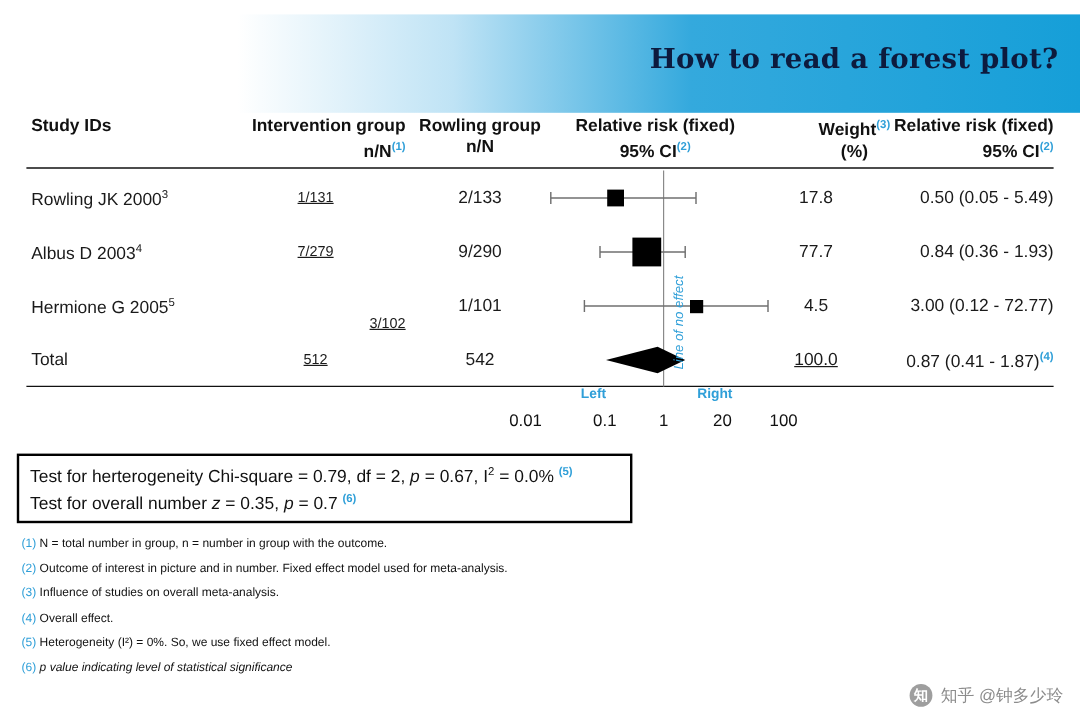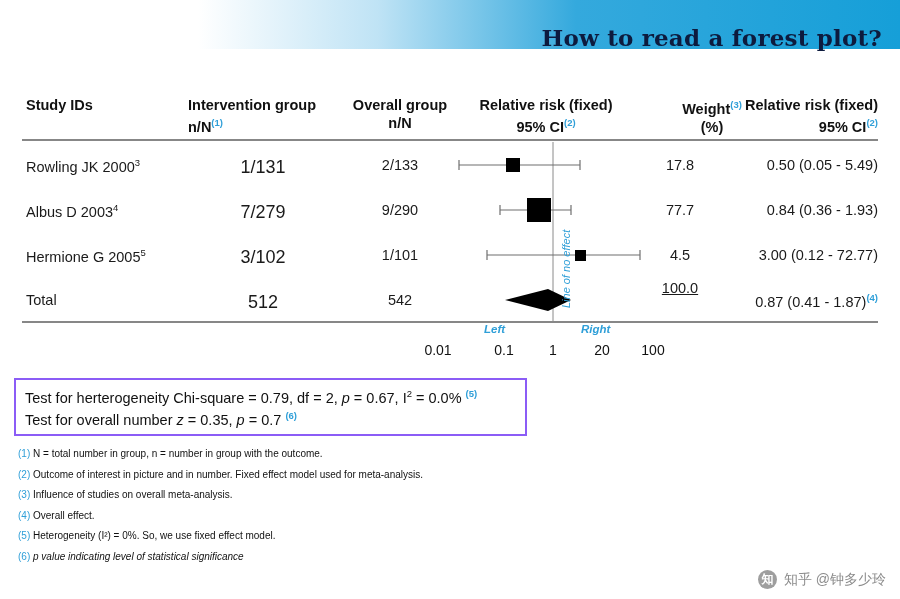--- a/index.html
+++ b/index.html
@@ -12,24 +12,24 @@
     background: #ffffff;
     font-family: "Liberation Sans", sans-serif;
     color: #1a1a1a;
     position: relative;
     overflow: hidden;
   }
 
   
   #header-banner {
     position: absolute;
-    top: 0;
+    top: 12px;
     left: 0;
     width: 900px;
-    height: 49px;
+    height: 82px;
     background: linear-gradient(to right, #ffffff 0%, #ffffff 22%, #bfe3f5 42%, #34a9dd 64%, #169fd8 100%);
   }
   #header-title {
     position: absolute;
     right: 18px;
     top: 24px;
     font-size: 23px;
     font-weight: bold;
     color: #0d1b3e;
     letter-spacing: 0.2px;
@@ -59,31 +59,31 @@
     vertical-align: super;
     font-weight: bold;
   }
   .sup-dark {
     font-size: 9.5px;
     vertical-align: super;
     font-weight: normal;
   }
 
   #hdr-studyids  { left: 26px;  top: 16px; text-align: center; }
-  #hdr-interv    { left: 188px; top: 16px; width: 150px; text-align: left; }
+  #hdr-interv    { left: 188px; top: 16px; width: 150px; text-align: right; }
   #hdr-control   { left: 340px; top: 16px; width: 120px; text-align: center; }
   #hdr-rr1       { left: 466px; top: 16px; width: 160px; text-align: center; }
   #hdr-weight    { left: 672px; top: 16px; width: 80px;  text-align: center; }
   #hdr-rr2       { left: 726px; top: 16px; width: 152px; text-align: right; }
 
   .hdr-l2 { display: block; }
 
   
   .row-label   { position: absolute; left: 26px;  font-size: 14.5px; }
-  .row-interv  { position: absolute; left: 188px; width: 150px; text-align: center; font-size: 18px; }
+  .row-interv  { position: absolute; left: 188px; width: 150px; text-align: center; font-size: 12px; text-decoration: underline; }
   .row-control { position: absolute; left: 340px; width: 120px; text-align: center; font-size: 14.5px; }
   .row-weight  { position: absolute; left: 640px; width: 80px;  text-align: center; font-size: 14.5px; }
   .row-rr      { position: absolute; left: 726px; width: 152px; text-align: right;  font-size: 14.5px; }
 
   
   #forest-svg {
     position: absolute;
     left: 0;
     top: 0;
   }
@@ -94,40 +94,39 @@
     font-size: 11px;
     font-style: italic;
     transform: rotate(-90deg);
     transform-origin: left top;
     white-space: nowrap;
   }
   .dir-label {
     position: absolute;
     color: #2f9fd8;
     font-size: 11.5px;
-    font-style: italic;
     font-weight: bold;
   }
 
   .axis-tick {
     position: absolute;
     font-size: 14px;
     color: #111;
     text-align: center;
     width: 44px;
   }
 
   
   #stats-box {
     position: absolute;
     left: 14px;
     top: 378px;
     width: 513px;
     height: 58px;
-    border: 2px solid #8b5cf6;
+    border: 2px solid #000000;
     box-sizing: border-box;
     padding-left: 28px;
   }
   .stats-line {
     position: absolute;
     left: 9px;
     font-size: 14.5px;
     color: #111;
     white-space: nowrap;
   }
@@ -189,21 +188,21 @@
   </div>
 
   <div class="col-hdr" id="hdr-interv">
     <span>Intervention group</span>
     <span class="hdr-l2">
       <span>n/N</span><span class="sup">(1)</span>
     </span>
   </div>
 
   <div class="col-hdr" id="hdr-control">
-    <span>Overall group</span>
+    <span>Rowling group</span>
     <span class="hdr-l2">n/N</span>
   </div>
 
   <div class="col-hdr" id="hdr-rr1">
     <span>Relative risk (fixed)</span>
     <span class="hdr-l2">
       <span>95% CI</span><span class="sup">(2)</span>
     </span>
   </div>
 
@@ -264,29 +263,29 @@
   <div class="row-weight" style="top:77px;">17.8</div>
   <div class="row-rr" style="top:77px;">0.50 (0.05 - 5.49)</div>
 
   <div class="row-label" style="top:122px;"><span>Albus D 2003</span><span class="sup-dark">4</span></div>
   <div class="row-interv" style="top:122px;">7/279</div>
   <div class="row-control" style="top:122px;">9/290</div>
   <div class="row-weight" style="top:122px;">77.7</div>
   <div class="row-rr" style="top:122px;">0.84 (0.36 - 1.93)</div>
 
   <div class="row-label" style="top:167px;"><span>Hermione G 2005</span><span class="sup-dark">5</span></div>
-  <div class="row-interv" style="top:167px;">3/102</div>
+  <div class="row-interv" style="top:182px;text-align:right;">3/102</div>
   <div class="row-control" style="top:167px;">1/101</div>
   <div class="row-weight" style="top:167px;">4.5</div>
   <div class="row-rr" style="top:167px;">3.00 (0.12 - 72.77)</div>
 
   <div class="row-label" style="top:212px;">Total</div>
   <div class="row-interv" style="top:212px;">512</div>
   <div class="row-control" style="top:212px;">542</div>
-  <div class="row-weight" style="top:200px;text-decoration:underline;">100.0</div>
+  <div class="row-weight" style="top:212px;text-decoration:underline;">100.0</div>
   <div class="row-rr" style="top:212px;"><span>0.87 (0.41 - 1.87)</span><span class="sup">(4)</span></div>
 
 </div>
 
 <div id="stats-box">
   <div class="stats-line" id="stats-line-1">
     <span>Test for herterogeneity Chi-square = 0.79, df = 2, </span><span class="ital">p</span><span> = 0.67, I</span><span class="sup-dark">2</span><span> = 0.0% </span><span class="sup">(5)</span>
   </div>
   <div class="stats-line" id="stats-line-2">
     <span>Test for overall number </span><span class="ital">z</span><span> = 0.35, </span><span class="ital">p</span><span> = 0.7 </span><span class="sup">(6)</span>

